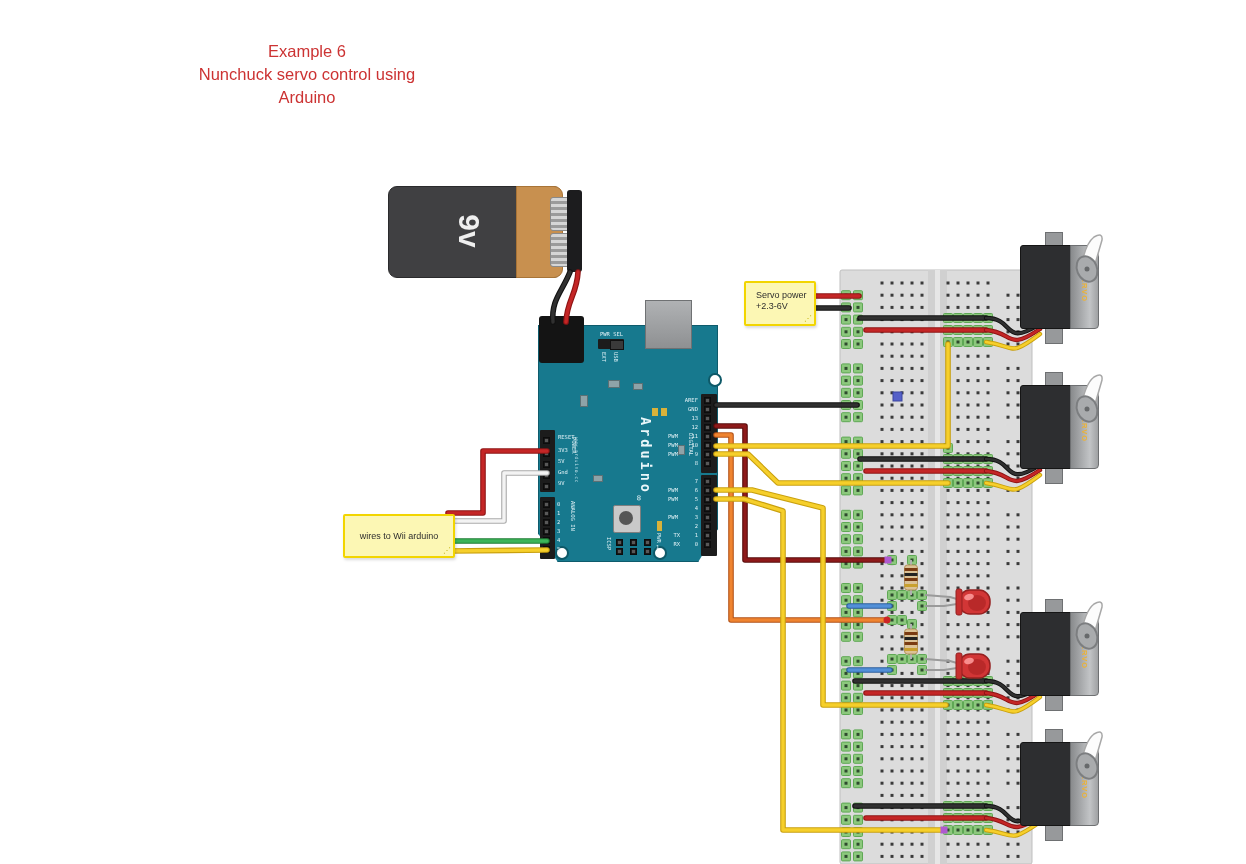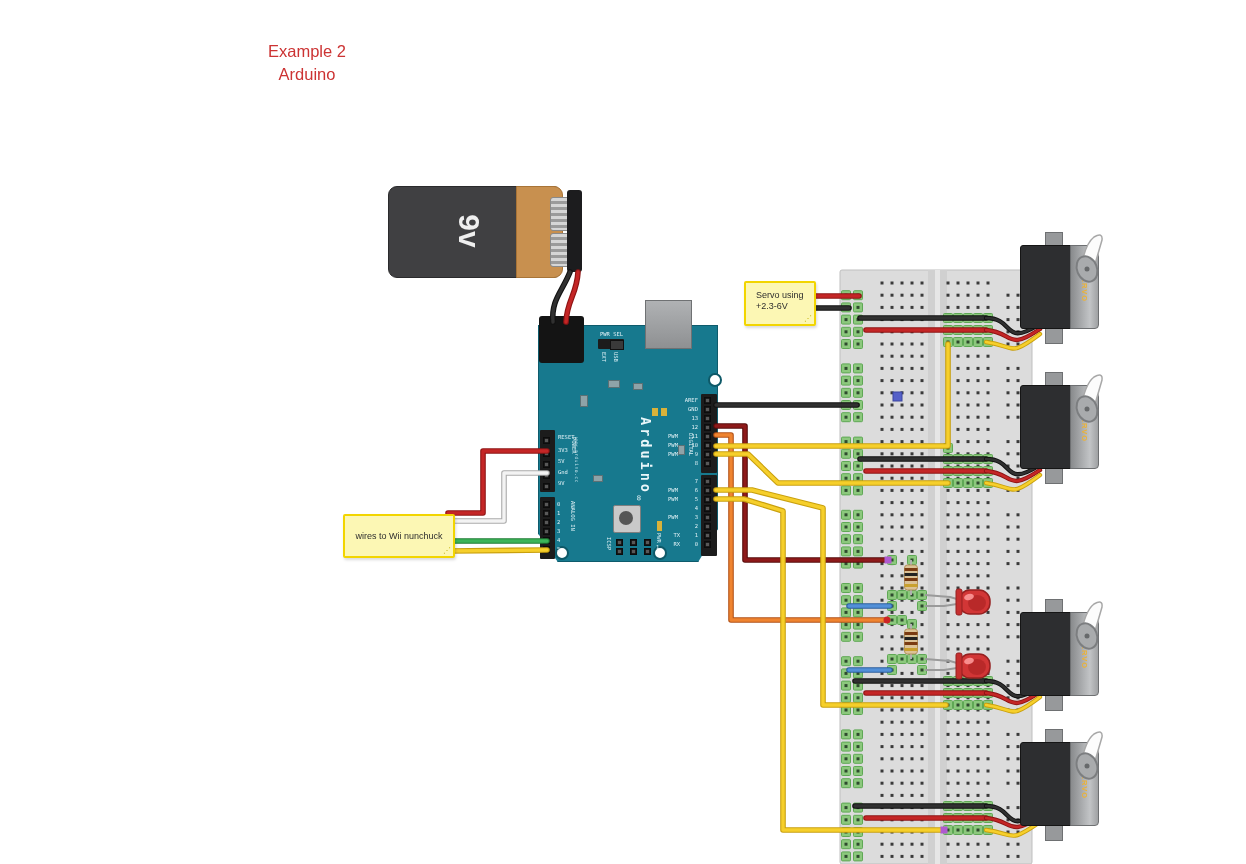--- a/index.html
+++ b/index.html
@@ -67,21 +67,22 @@
   .s-label{writing-mode:vertical-rl;font:bold 7.5px "Liberation Sans",sans-serif;
            color:#e9b23b;letter-spacing:1px;}
   .s-horn{position:absolute;left:0;top:0;pointer-events:none;}
 </style>
 </head>
 <body>
 
 <div id="canvas">
 
   <div class="title">
-    <div>Example 2</div>
+    <div>Example 6</div>
+    <div>Nunchuck servo control using</div>
     <div>Arduino</div>
   </div>
 
   <svg id="svg-under" width="1246" height="864">
       <rect x="840" y="270" width="192" height="594" fill="#dcdcdc" stroke="#bfbfbf" stroke-width="1" rx="2"></rect>
       <rect x="928" y="270" width="19" height="594" fill="#d0d0d0"></rect>
       <rect x="935" y="270" width="5" height="594" fill="#e6e6e6"></rect>
       <rect x="880.5" y="281.5" width="3" height="3" fill="#3a3a3a"></rect>
       <rect x="890.5" y="281.5" width="3" height="3" fill="#3a3a3a"></rect>
       <rect x="900.5" y="281.5" width="3" height="3" fill="#3a3a3a"></rect>
@@ -1311,22 +1312,22 @@
         </div>
         <svg class="s-horn" width="94" height="112" viewBox="0 0 94 112">
           <path d="M63,36 Q67,12 76,5 Q85,0 84,8 L73,46 Q64,54 63,36 Z" fill="#fcfcfc" stroke="#a8a8a8" stroke-width="1.5"></path>
           <ellipse cx="69" cy="37" rx="10" ry="13" transform="rotate(-22 69 37)" fill="#a9abad" stroke="#7c7e80" stroke-width="2"></ellipse>
           <circle cx="69" cy="37" r="2.5" fill="#67696b"></circle>
         </svg>
       </div>
     </div>
 
   <div class="note" id="note-power">
-    <div>Servo using</div>
+    <div>Servo power</div>
     <div>+2.3-6V</div>
     <span class="grip">⋰</span>
   </div>
   <div class="note" id="note-nunchuck">
-    <span>wires to Wii nunchuck</span>
+    <span>wires to Wii arduino</span>
     <span class="grip">⋰</span>
   </div>
 
 </div>
 
 </body></html>

